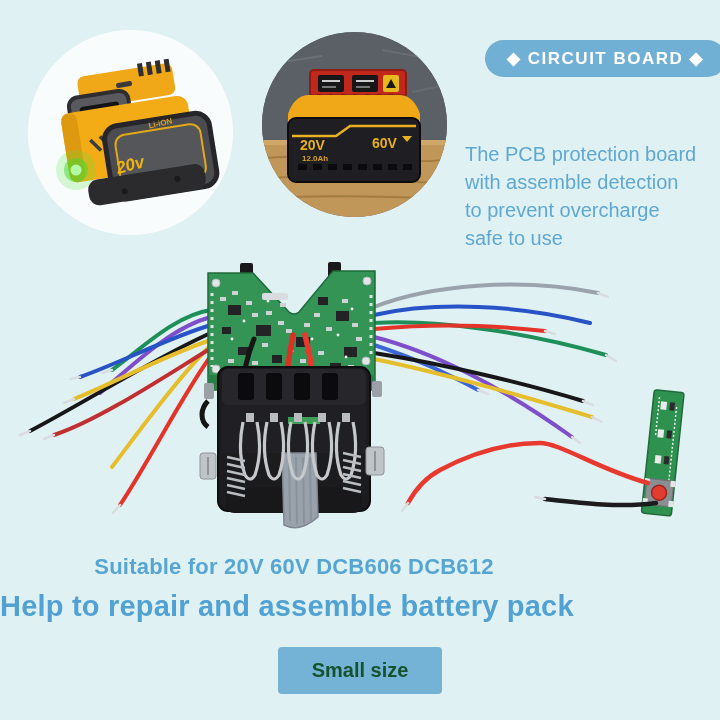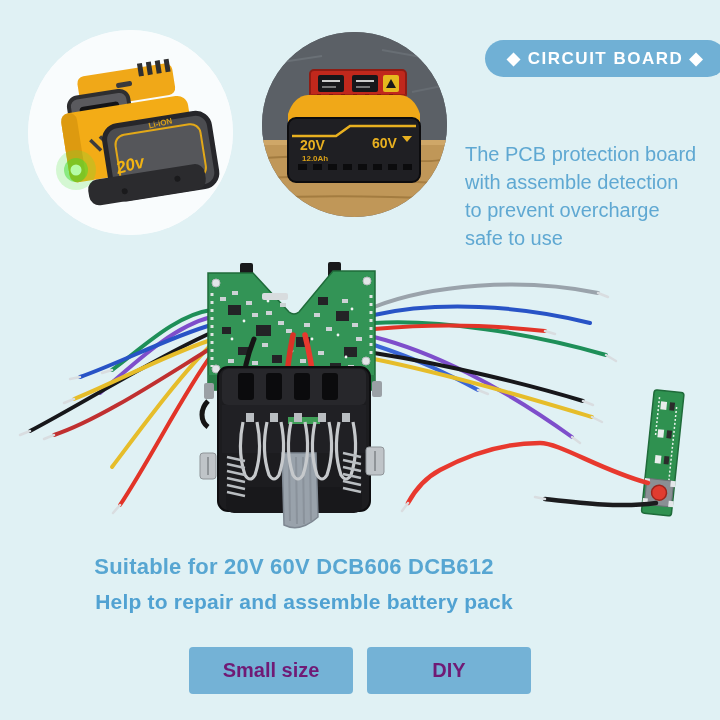--- a/index.html
+++ b/index.html
@@ -14,26 +14,26 @@
     color:#ffffff;font-size:17px;font-weight:bold;letter-spacing:1.5px;white-space:nowrap;}
 
   .desc{position:absolute;left:465px;top:140px;color:#5fa8d2;font-size:20px;line-height:28px;font-weight:normal;}
   .desc div{white-space:nowrap;}
 
   .center-photo{position:absolute;left:0;top:255px;width:720px;height:330px;}
 
   .subtitle{position:absolute;left:0;top:554px;width:588px;text-align:center;
     color:#57a6d2;font-size:22px;font-weight:bold;letter-spacing:.2px;}
 
-  .headline{position:absolute;left:0;top:590px;width:608px;text-align:center;
-    color:#51a2d2;font-size:21px;font-weight:bold;letter-spacing:.2px;}
+  .headline{position:absolute;left:0;top:590px;width:608px;
+    color:#51a2d2;font-size:29px;font-weight:bold;letter-spacing:.2px;}
 
   .tags{position:absolute;left:0;top:647px;width:720px;display:flex;justify-content:center;gap:14px;}
   .tag{min-width:128px;height:47px;background:#74b2d6;border-radius:4px;
-    display:flex;align-items:center;justify-content:center;color:#701a75;font-size:20px;font-weight:bold;padding:0 18px;}
+    display:flex;align-items:center;justify-content:center;color:#14532d;font-size:20px;font-weight:bold;padding:0 18px;}
 </style>
 </head>
 <body>
 
 <div id="canvas">
 
   <div class="circle-photo" style="left:28px;top:30px;width:205px;height:205px;background:#f9fcfd;">
     <svg width="205" height="205" viewBox="0 0 205 205">
       <circle cx="102.5" cy="102.5" r="102.5" fill="#f9fcfd"></circle>
       <g transform="rotate(-9 100 105)">
@@ -339,18 +339,15 @@
   </div>
 
   <div class="subtitle">Suitable for 20V 60V DCB606 DCB612</div>
 
   <div class="headline">Help to repair and assemble battery pack</div>
 
   <div class="tags">
     <div class="tag">
       <span>Small size</span>
     </div>
-    <div class="tag">
-      <span>DIY</span>
-    </div>
   </div>
 
 </div>
 
 </body></html>

